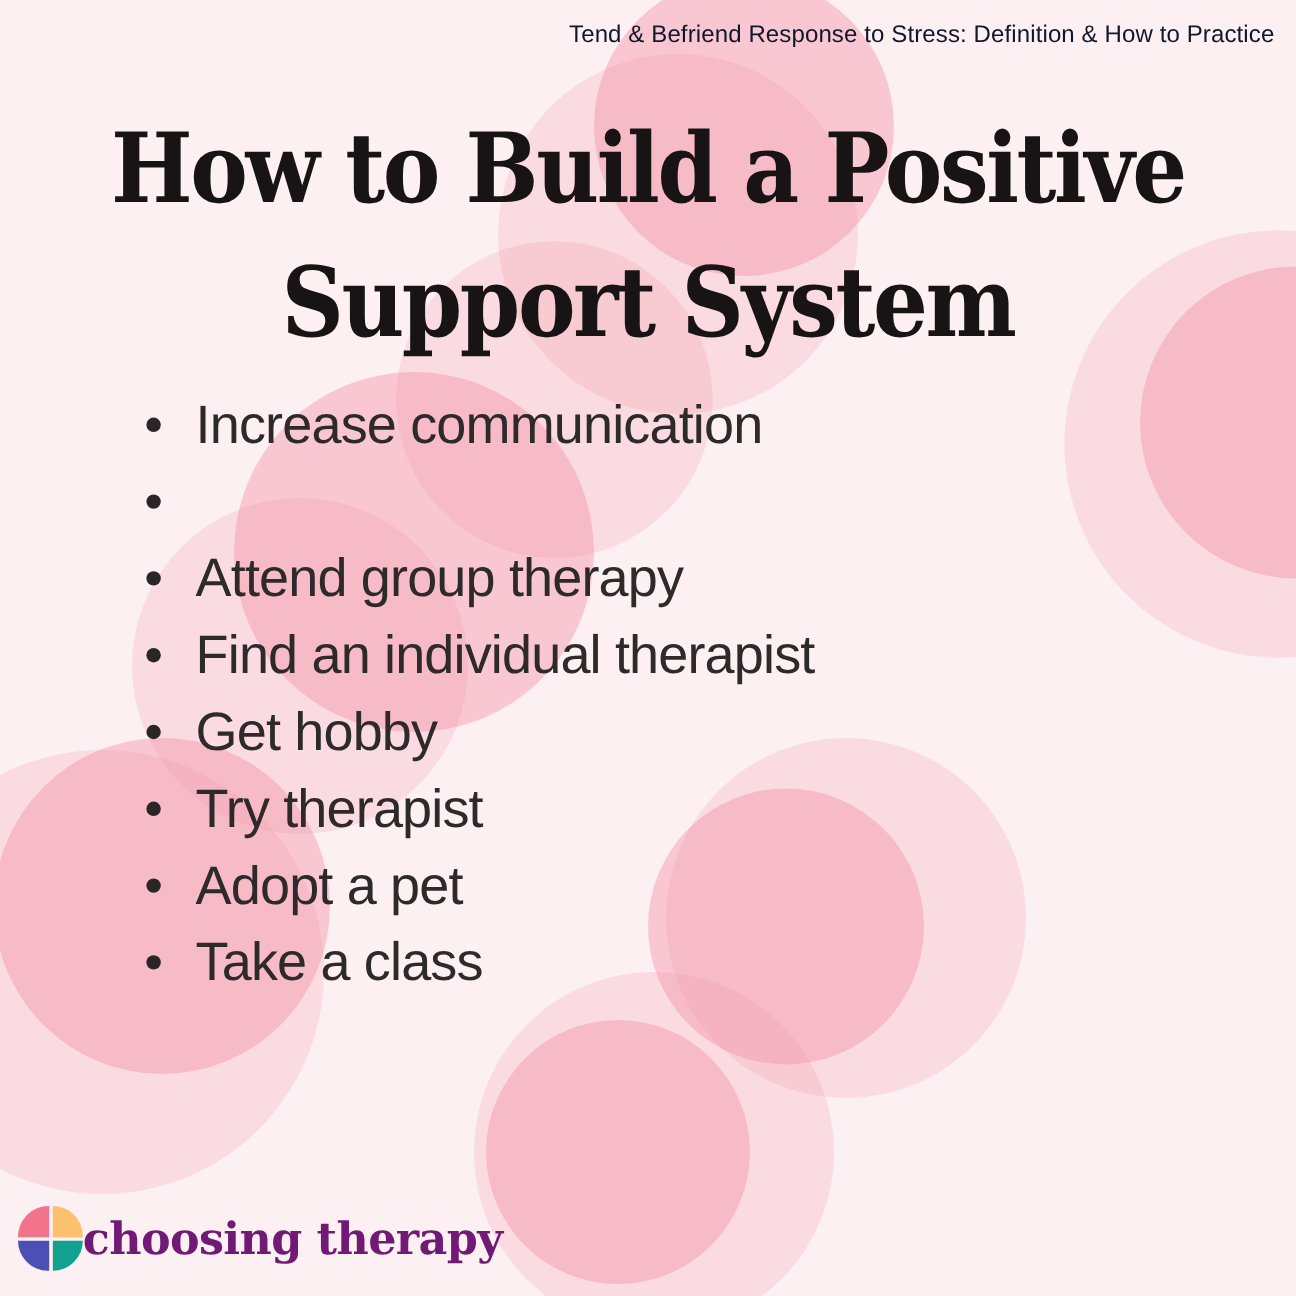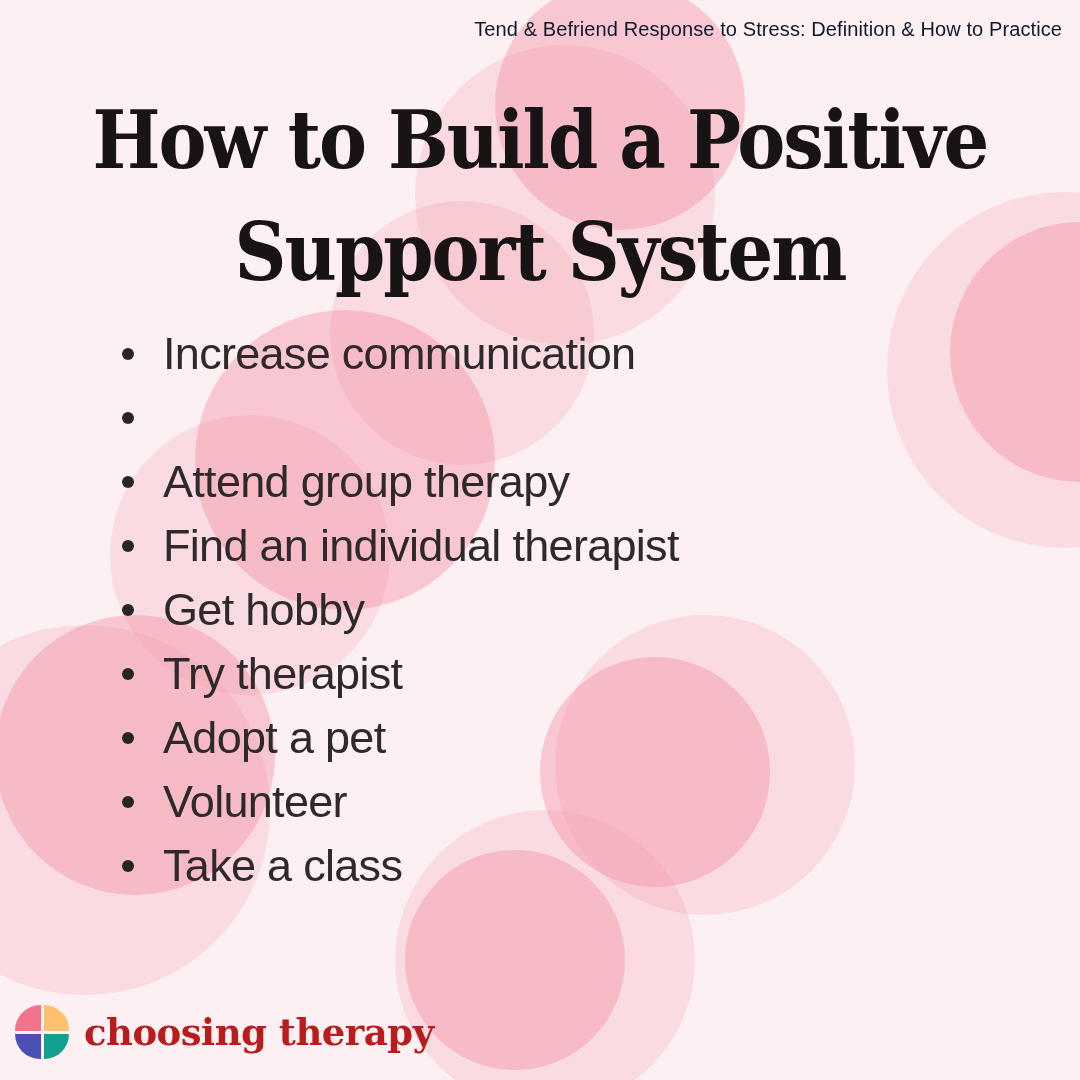--- a/index.html
+++ b/index.html
@@ -82,26 +82,25 @@
     grid-template-rows:1fr 1fr;
     gap:3px;
     flex:0 0 auto;
   }
   .q{display:block;width:100%;height:100%;}
   .q-tl{background:#f2738c;border-radius:100% 0 0 0;}
   .q-tr{background:#fcc06e;border-radius:0 100% 0 0;}
   .q-bl{background:#4c50b4;border-radius:0 0 0 100%;}
   .q-br{background:#12a18e;border-radius:0 0 100% 0;}
   .brand{
-    margin-left:15px;
     font-family:"DejaVu Serif", "Liberation Serif", serif;
     font-weight:700;
     font-size:37px;
     letter-spacing:-0.5px;
-    color:#b91c1c;
+    color:#701a75;
   }
 </style>
 </head>
 <body>
 
 <div class="canvas">
 
   <div class="bg-circle light" style="left:415px;top:45px;width:300px;height:300px;"></div>
   <div class="bg-circle dark" style="left:495px;top:-20px;width:250px;height:250px;"></div>
   <div class="bg-circle light" style="left:330px;top:201px;width:264px;height:264px;"></div>
@@ -146,24 +145,20 @@
     <li>
         <span class="dot"></span>
         <span>Try therapist</span>
       </li>
     <li>
         <span class="dot"></span>
         <span>Adopt a pet</span>
       </li>
     <li>
         <span class="dot"></span>
-        <span>Volunteer</span>
-      </li>
-    <li>
-        <span class="dot"></span>
         <span>Take a class</span>
       </li>
   </ul>
 
   <div class="footer">
     <span class="logo">
       <span class="q q-tl"></span>
         <span class="q q-tr"></span>
         <span class="q q-bl"></span>
         <span class="q q-br"></span>

